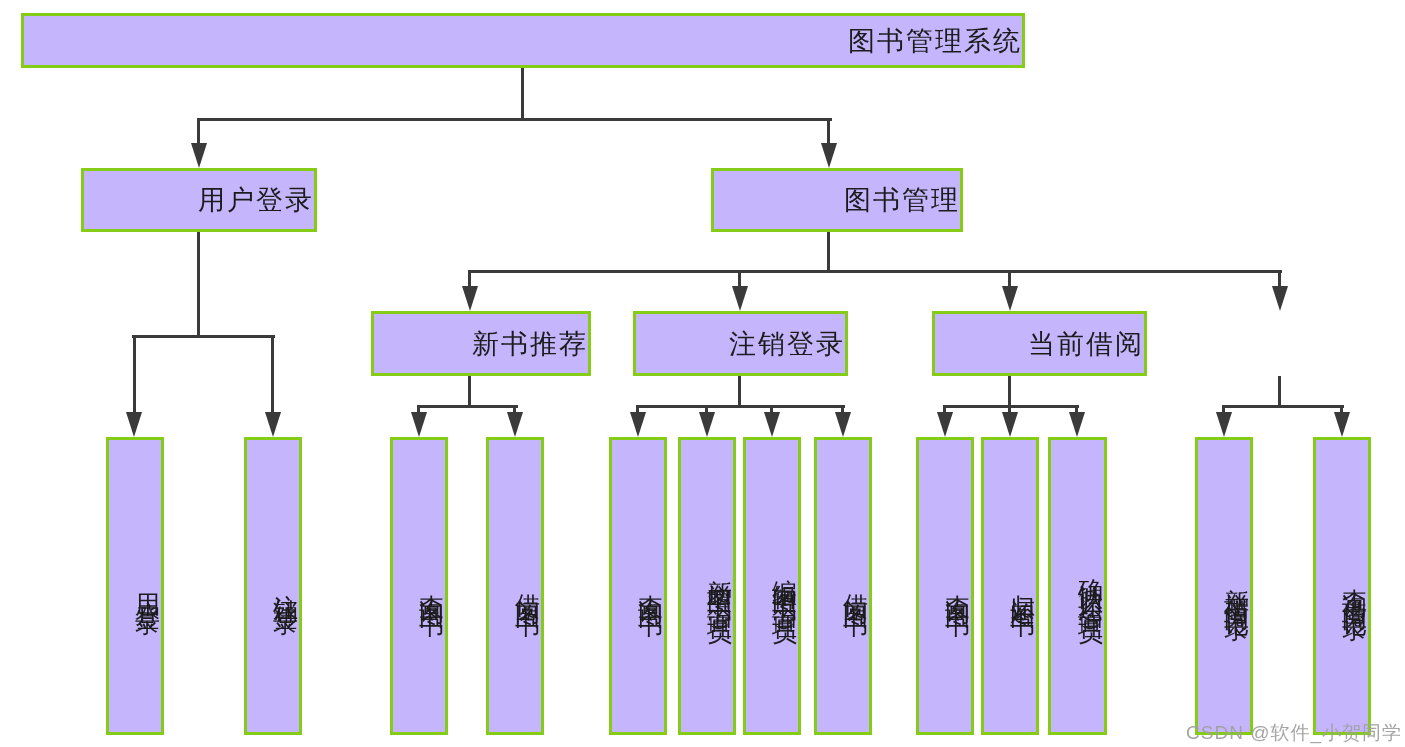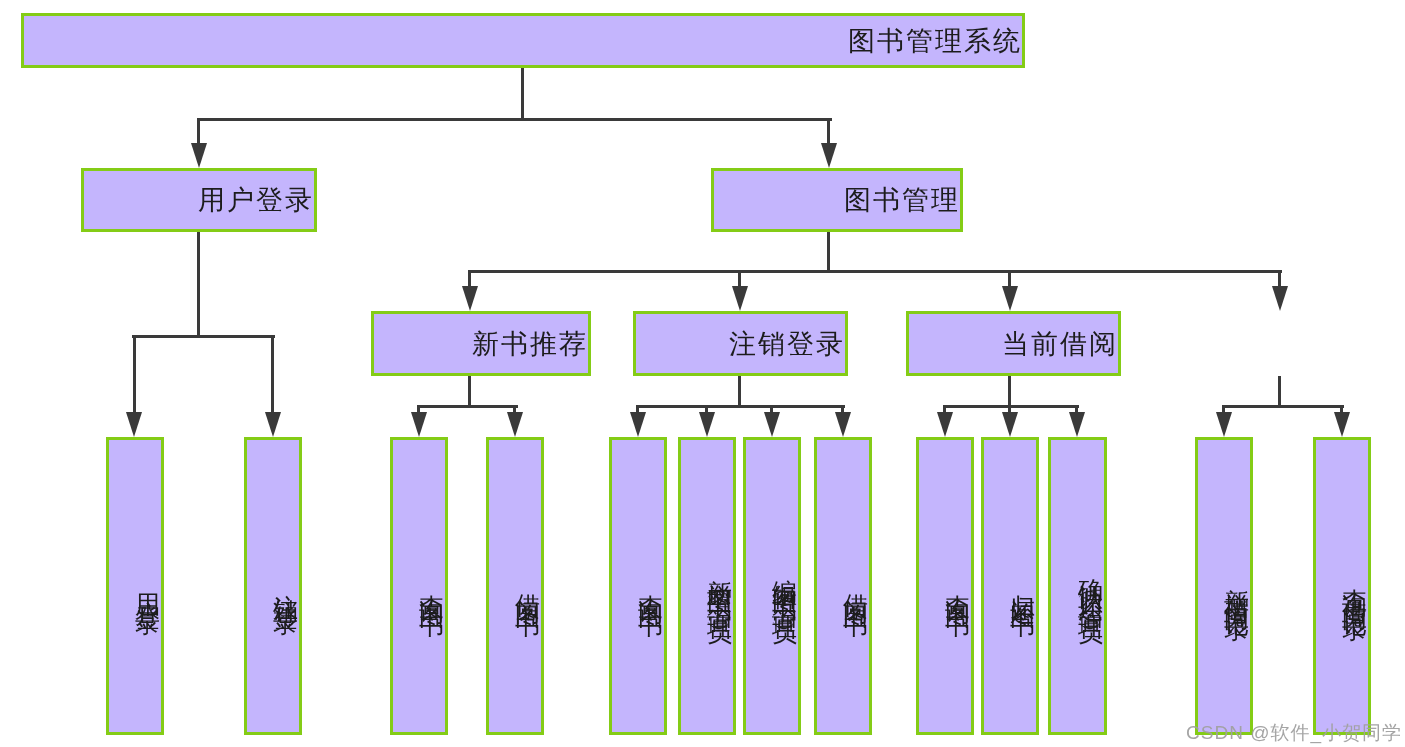--- a/index.html
+++ b/index.html
@@ -127,21 +127,21 @@
   <div class="box hbox" style="left:711px; top:168px; width:252px; height:64px;">
     <span class="label">图书管理</span>
   </div>
 
   <div class="box hbox" style="left:363px; top:311px; width:220px; height:65px;margin-left:8px;">
     <span class="label">新书推荐</span>
   </div>
   <div class="box hbox" style="left:633px; top:311px; width:215px; height:65px;">
     <span class="label">注销登录</span>
   </div>
-  <div class="box hbox" style="left:906px; top:311px; width:215px; height:65px;">
+  <div class="box hbox" style="left:932px; top:311px; width:215px; height:65px;">
     <span class="label">当前借阅</span>
   </div>
 
   <div class="box vbox" style="left:106px; top:437px; width:58px; height:298px;">
     <span class="label">用户登录</span>
   </div>
   <div class="box vbox" style="left:244px; top:437px; width:58px; height:298px;">
     <span class="label">注销登录</span>
   </div>
 

